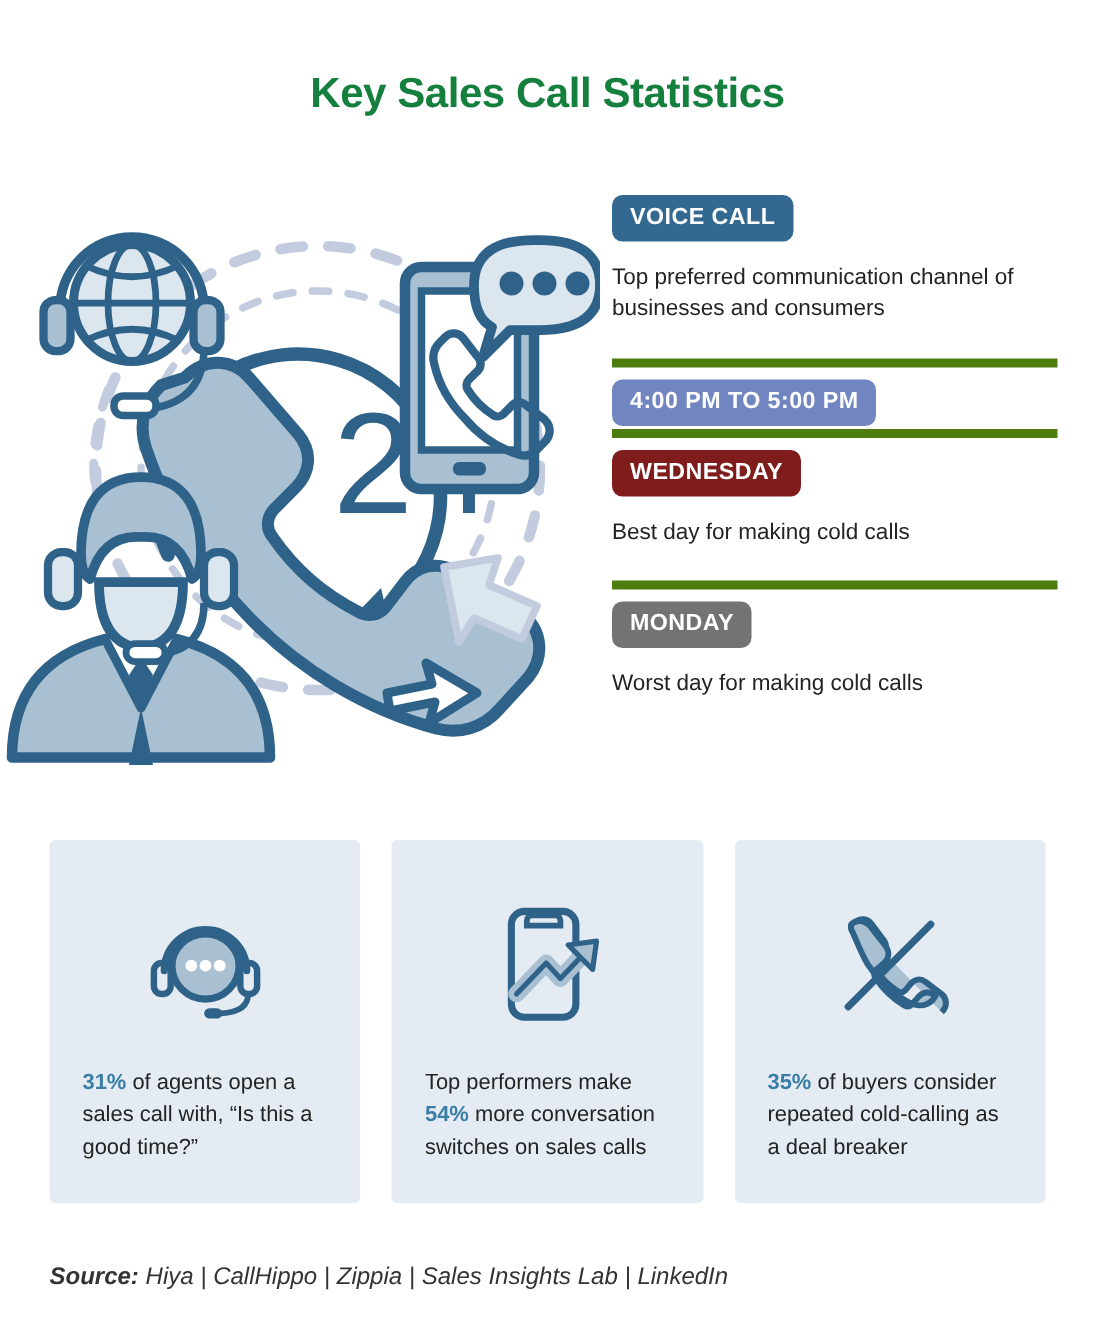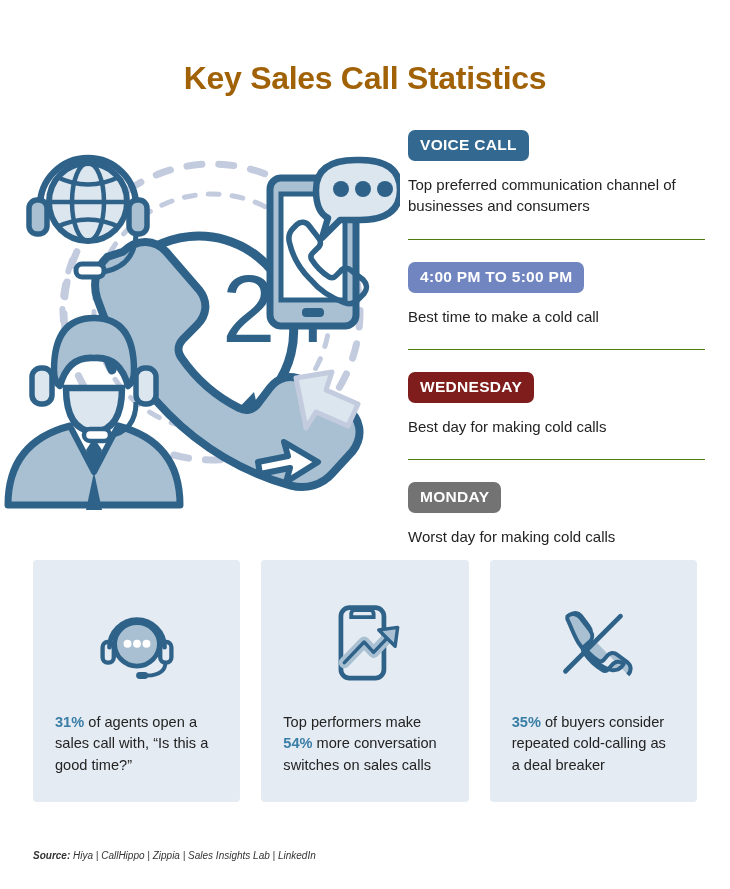--- a/index.html
+++ b/index.html
@@ -8,25 +8,25 @@
     background:#ffffff;
     font-family:"Liberation Sans", sans-serif;
     color:#1c1c1c;
     position:relative;
     overflow:hidden;
   }
 
   
   .title {
     text-align:center;
-    font-size:32px;
+    font-size:28px;
     font-weight:bold;
-    color:#a16207;
+    color:#15803d;
     letter-spacing:-0.3px;
-    padding-top:60px;
+    padding-top:46px;
   }
 
   
   .hero {
     position:absolute;
     top:120px; left:0;
     width:730px; height:420px;
     display:flex;
   }
   .hero-art {
@@ -35,21 +35,21 @@
     flex:none;
   }
   .hero-art svg { display:block; }
 
   
   .stat-list {
     flex:1;
     padding:8px 25px 0 8px;
   }
   .stat-block { padding-bottom:2px; }
-  .stat-block + .stat-block { border-top:1px solid #4d7c0f; padding-top:22px; }
+  .stat-block + .stat-block { border-top:6px solid #4d7c0f; padding-top:8px; }
   .stat-block:first-child { padding-top:2px; }
 
   .badge {
     display:inline-block;
     color:#fff;
     font-size:15.5px;
     font-weight:bold;
     letter-spacing:0.3px;
     padding:6px 12px 7px;
     border-radius:7px;
@@ -105,21 +105,21 @@
   .footer {
     position:absolute;
     bottom:28px; left:0;
     width:730px;
     padding:0 33px;
     display:flex;
     align-items:center;
     justify-content:space-between;
   }
   .source {
-    font-size:10px;
+    font-size:16px;
     font-style:italic;
     color:#333;
   }
   .source b { font-weight:bold; font-style:italic; }
   .logo {
     display:flex;
     align-items:center;
     gap:9px;
   }
   .logo-text {
@@ -213,21 +213,20 @@
 
   <div class="stat-list">
 
     <div class="stat-block">
       <span class="badge badge-1">VOICE CALL</span>
       <p class="stat-desc">Top preferred communication channel of businesses and consumers</p>
     </div>
 
     <div class="stat-block">
       <span class="badge badge-2">4:00 PM TO 5:00 PM</span>
-      <p class="stat-desc">Best time to make a cold call</p>
     </div>
 
     <div class="stat-block">
       <span class="badge badge-3">WEDNESDAY</span>
       <p class="stat-desc">Best day for making cold calls</p>
     </div>
 
     <div class="stat-block">
       <span class="badge badge-4">MONDAY</span>
       <p class="stat-desc">Worst day for making cold calls</p>

